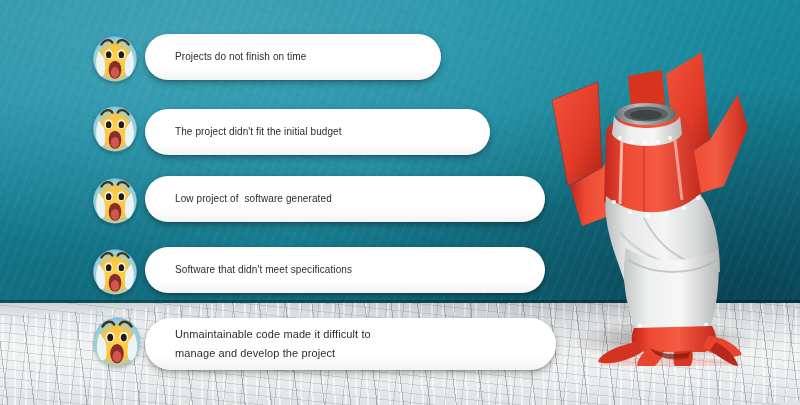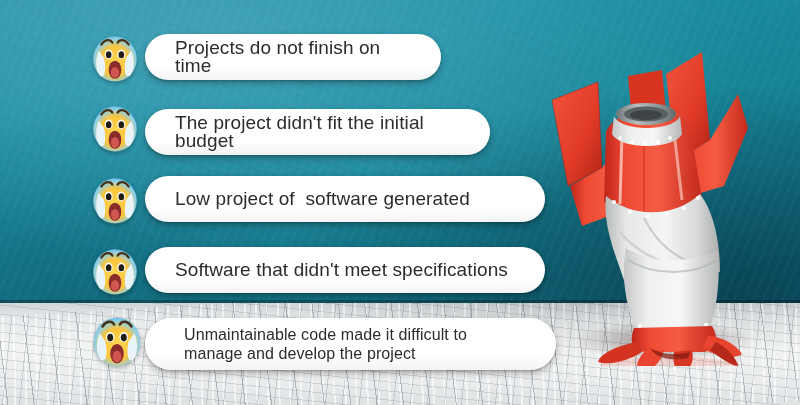--- a/index.html
+++ b/index.html
@@ -63,26 +63,26 @@
     position:relative;
     background:linear-gradient(180deg,#ffffff 0%,#ffffff 72%,#f3f3f3 100%);
     border-radius:26px;
     box-shadow:0 3px 7px rgba(0,0,0,.30), 0 1px 2px rgba(0,0,0,.18);
     display:flex;align-items:center;
     box-sizing:border-box;
     padding:0 26px 0 30px;
   }
   .pill-text{
     color:#2c2c2c;
-    font-size:19px;
+    font-size:10px;
     line-height:18px;
     letter-spacing:.1px;
     white-space:pre-wrap;
   }
-  .pill-text.two-line{font-size:16px;line-height:19px;margin-left:9px;}
+  .pill-text.two-line{font-size:11px;line-height:19px;}
 
   
   .emoji{
     position:absolute;
     width:58px;height:58px;
     z-index:3;
     filter:drop-shadow(0 2px 2px rgba(0,0,0,.28));
   }
   .emoji svg{display:block;width:100%;height:100%;}
 

